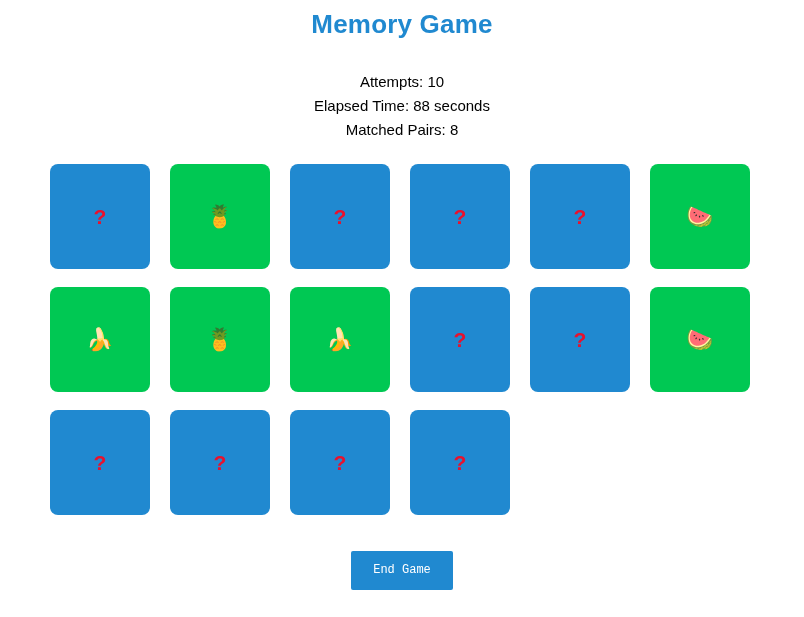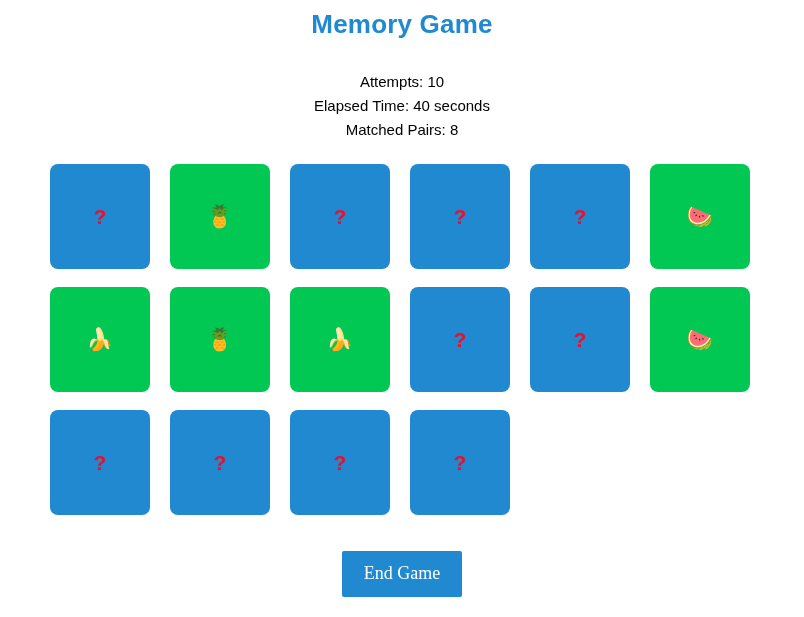--- a/index.html
+++ b/index.html
@@ -81,38 +81,38 @@
   .footer {
     margin-top: 36px;
     display: flex;
     justify-content: center;
     width: 100%;
   }
   .end-game-button {
     background: #2089d0;
     color: #ffffff;
     border: none;
-    font-family: Liberation Serif, serif;
-    font-size: 18px;
+    font-family: Liberation Mono, monospace;
+    font-size: 12px;
     padding: 12px 22px;
     border-radius: 2px;
     cursor: pointer;
     line-height: 1.2;
   }
 </style>
 </head>
 <body>
 
 <div class="page">
 
   <h1 class="game-title">Memory Game</h1>
 
   <div class="stats">
     <div>Attempts: 10</div>
-    <div>Elapsed Time: 40 seconds</div>
+    <div>Elapsed Time: 88 seconds</div>
     <div>Matched Pairs: 8</div>
   </div>
 
   <div class="board" id="board">
       <div class="card hidden-card">
         <span class="card-back-mark">?</span>
       </div>
       <div class="card revealed-card">
         <span class="card-face-emoji">🍍</span>
       </div>

